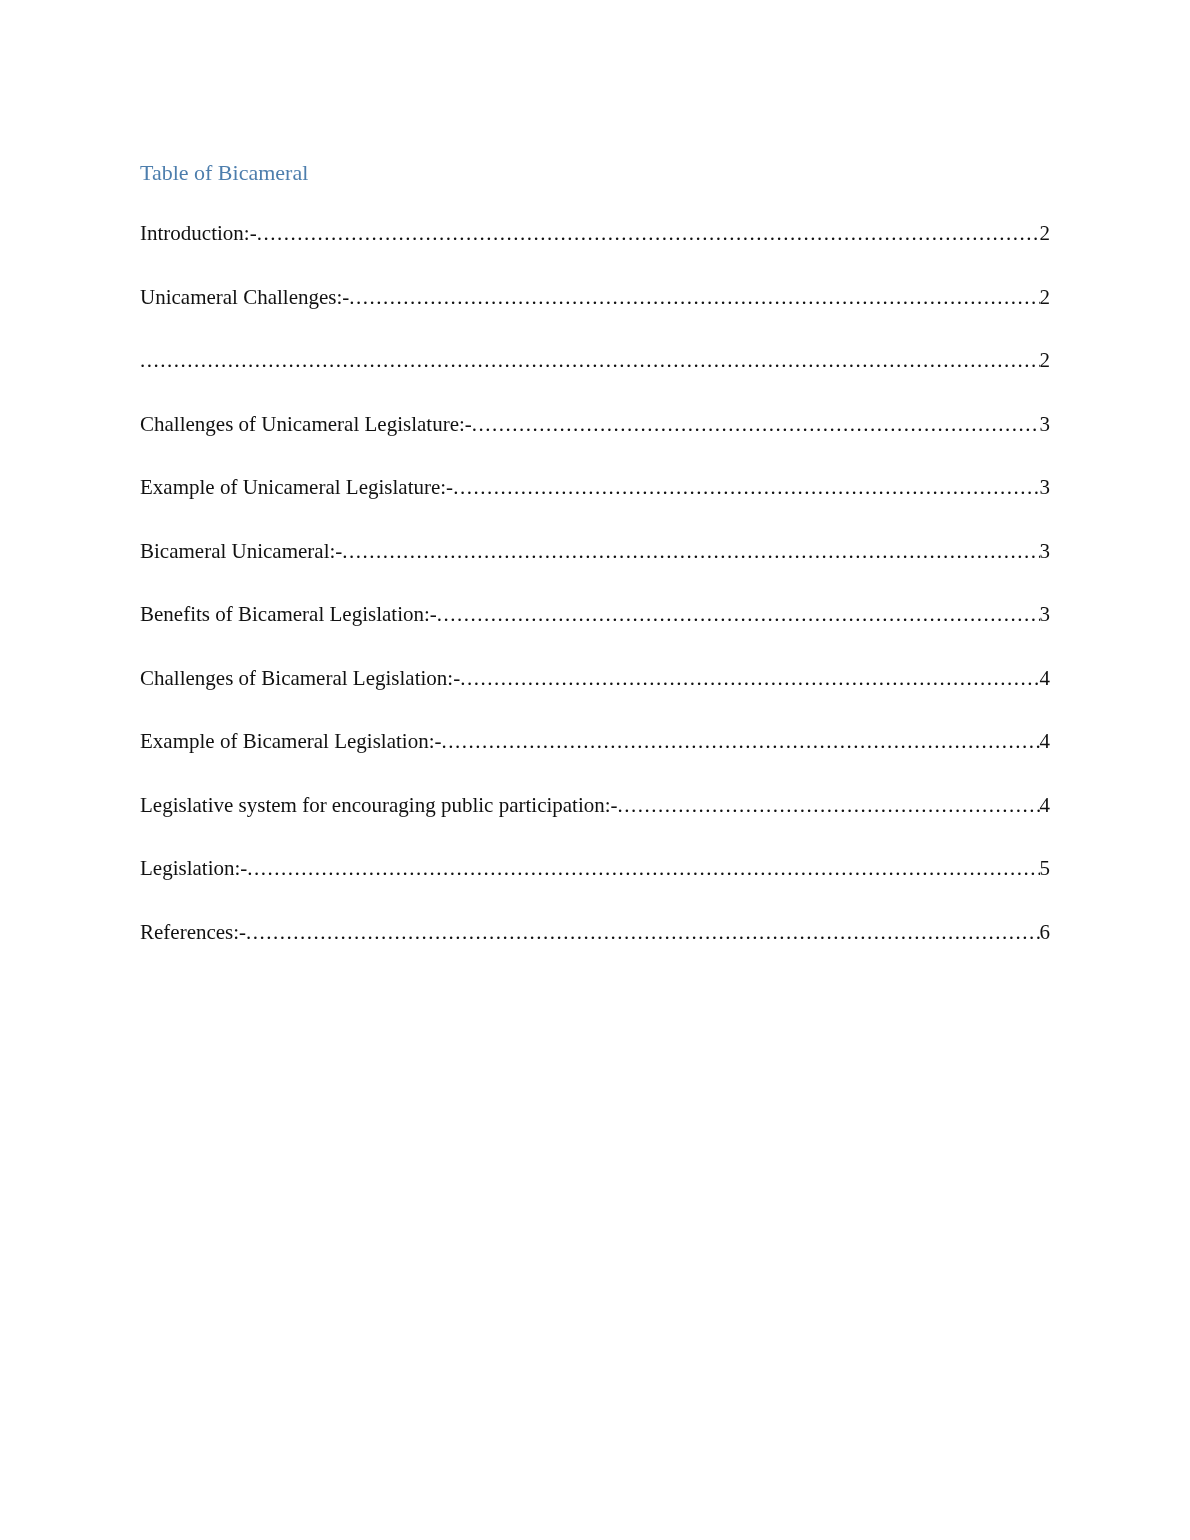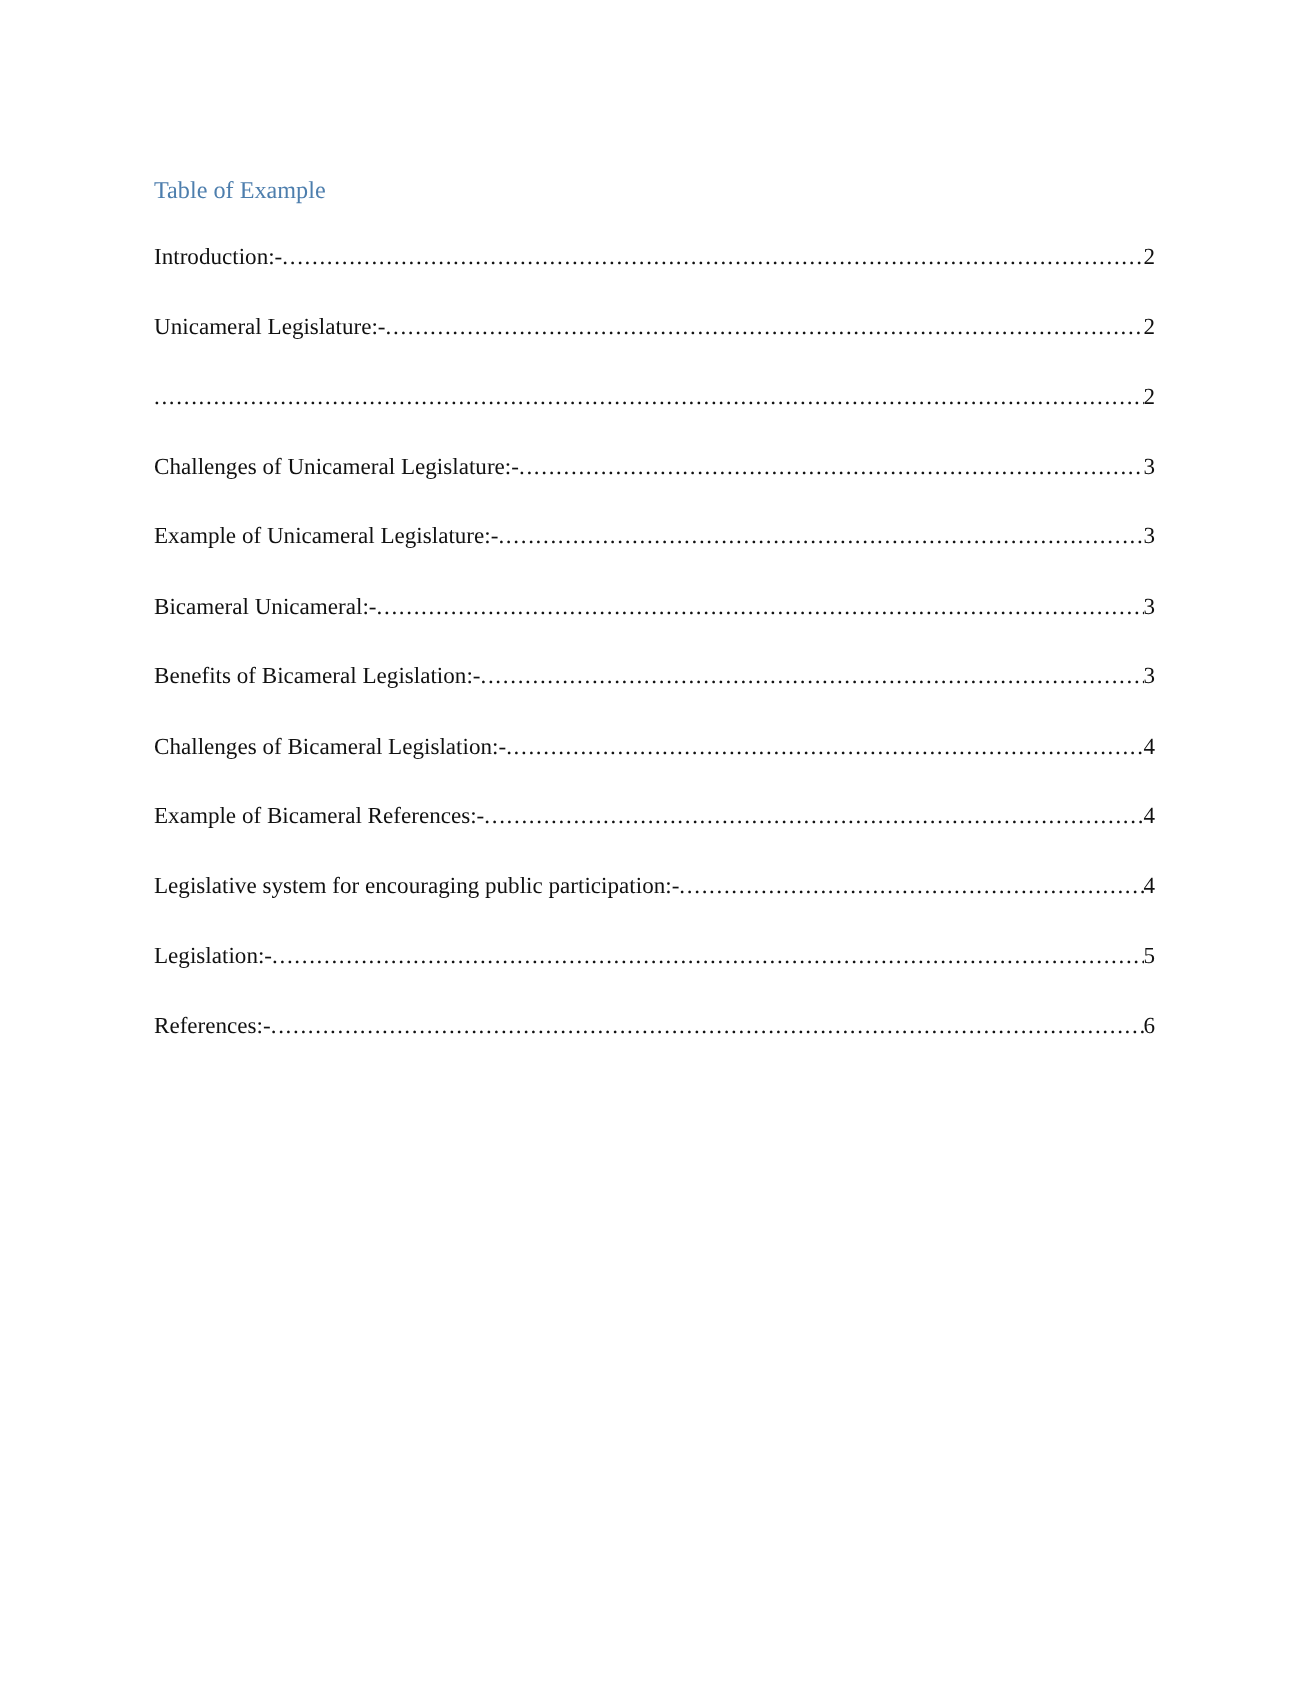--- a/index.html
+++ b/index.html
@@ -71,30 +71,30 @@
   .toc-page {
     flex: 0 0 auto;
     white-space: nowrap;
   }
 </style>
 </head>
 <body>
 
 <div class="page">
   <div class="content">
-    <div class="toc-heading">Table of Example</div>
+    <div class="toc-heading">Table of Bicameral</div>
     <div class="toc-list">
   <div class="toc-row">
     <span class="toc-title">Introduction:-</span>
     <span class="toc-leader">....................................................................................................................................................................................................................................................................................................................................................................................................................................................................................................................</span>
     <span class="toc-page">2</span>
   </div>
 
   <div class="toc-row">
-    <span class="toc-title">Unicameral Legislature:-</span>
+    <span class="toc-title">Unicameral Challenges:-</span>
     <span class="toc-leader">....................................................................................................................................................................................................................................................................................................................................................................................................................................................................................................................</span>
     <span class="toc-page">2</span>
   </div>
 
   <div class="toc-row">
     <span class="toc-leader">....................................................................................................................................................................................................................................................................................................................................................................................................................................................................................................................</span>
     <span class="toc-page">2</span>
   </div>
 
   <div class="toc-row">
@@ -121,21 +121,21 @@
     <span class="toc-page">3</span>
   </div>
 
   <div class="toc-row">
     <span class="toc-title">Challenges of Bicameral Legislation:-</span>
     <span class="toc-leader">....................................................................................................................................................................................................................................................................................................................................................................................................................................................................................................................</span>
     <span class="toc-page">4</span>
   </div>
 
   <div class="toc-row">
-    <span class="toc-title">Example of Bicameral References:-</span>
+    <span class="toc-title">Example of Bicameral Legislation:-</span>
     <span class="toc-leader">....................................................................................................................................................................................................................................................................................................................................................................................................................................................................................................................</span>
     <span class="toc-page">4</span>
   </div>
 
   <div class="toc-row">
     <span class="toc-title">Legislative system for encouraging public participation:-</span>
     <span class="toc-leader">....................................................................................................................................................................................................................................................................................................................................................................................................................................................................................................................</span>
     <span class="toc-page">4</span>
   </div>
 

